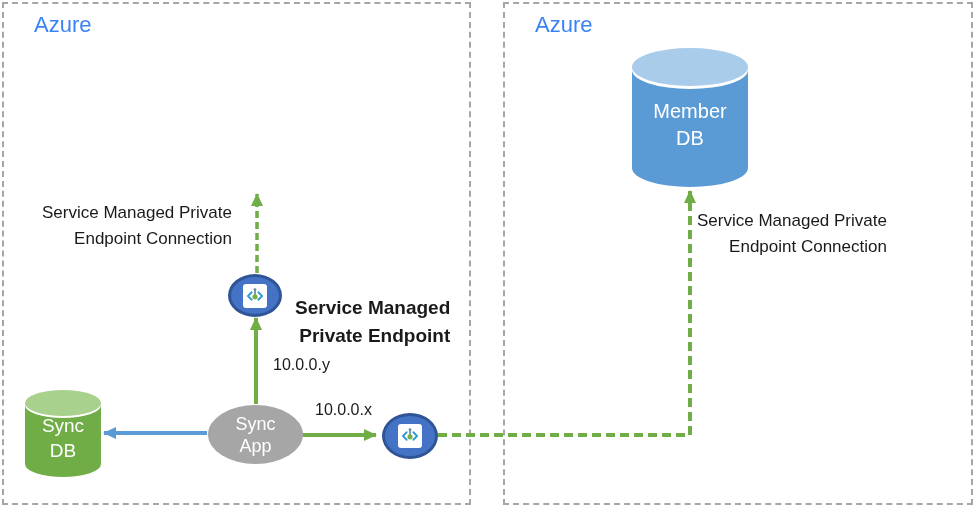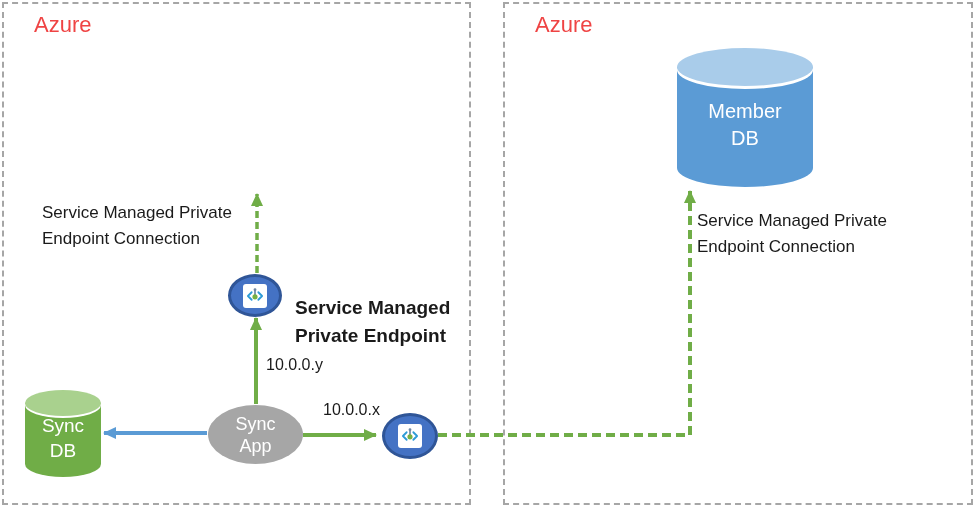--- a/index.html
+++ b/index.html
@@ -11,21 +11,21 @@
   }
   
   .region {
     position:absolute; border:2px dashed #a6a6a6; box-sizing:border-box;
     background:transparent; z-index:0;
   }
   .region.left  { left:2px;   top:2px; width:469px; height:503px; }
   .region.right { left:503px; top:2px; width:470px; height:503px; }
   .region-title {
     position:absolute; left:30px; top:8px;
-    font-size:22px; color:#ef4444;
+    font-size:22px; color:#3b82f6;
   }
 
   
   svg.arrows { position:absolute; left:0; top:0; z-index:1; }
 
   
   .cylinder { position:absolute; z-index:2; }
   .cyl-body  { position:absolute; left:0; right:0; bottom:0; }
   .cyl-white { position:absolute; left:0; right:0; border-radius:50%; background:#ffffff; }
   .cyl-top   { position:absolute; left:0; right:0; top:0; border-radius:50%; }
@@ -38,21 +38,21 @@
   .cyl-blue  .cyl-top  { background:#a9ccea; }
   .cyl-green .cyl-body { background:#70ad47; }
   .cyl-green .cyl-top  { background:#a9d18e; }
 
   .cyl-hub    { left:197px; top:48px;  width:115px; height:142px; }
   .cyl-hub    .cyl-body  { top:19px; border-radius:0 0 50% 50% / 0 0 19px 19px; }
   .cyl-hub    .cyl-white { top:3px; height:38px; }
   .cyl-hub    .cyl-top   { height:38px; }
   .cyl-hub    .cyl-label { font-size:21px; padding-top:12px; }
 
-  .cyl-member { left:632px; top:48px;  width:136px; height:139px;margin-left:45px; }
+  .cyl-member { left:632px; top:48px;  width:116px; height:139px; }
   .cyl-member .cyl-body  { top:19px; border-radius:0 0 50% 50% / 0 0 19px 19px; }
   .cyl-member .cyl-white { top:3px; height:38px; }
   .cyl-member .cyl-top   { height:38px; }
   .cyl-member .cyl-label { font-size:20px; line-height:27px; padding-top:14px; }
 
   .cyl-sync   { left:25px;  top:390px; width:76px;  height:87px; }
   .cyl-sync   .cyl-body  { top:13px; border-radius:0 0 50% 50% / 0 0 13px 13px; }
   .cyl-sync   .cyl-white { top:2px; height:26px; }
   .cyl-sync   .cyl-top   { height:26px; }
   .cyl-sync   .cyl-label { font-size:19px; line-height:25px; padding-top:8px; }
@@ -73,27 +73,27 @@
   }
   .ep-hub    { left:228px; top:274px; width:54px; height:43px; }
   .ep-member { left:382px; top:413px; width:56px; height:46px; }
   .ep-icon {
     width:24px; height:24px; background:#ffffff; border-radius:3px;
     display:flex; align-items:center; justify-content:center;
   }
   .ep-icon svg { display:block; }
 
   
-  .note { position:absolute; z-index:3; font-size:17px; line-height:26px; color:#1a1a1a; }
+  .note { position:absolute; z-index:3; font-size:17px; line-height:26px; color:#1a1a1a;text-align:right; }
   .note-left-conn  { left:42px;  top:200px; }
   .note-right-conn { left:697px; top:208px; }
   .note-ep-title   { left:295px; top:294px; font-weight:bold; font-size:19px; line-height:28px; }
   .note-ip         { font-size:16px; line-height:20px; }
-  .note-ip-y       { left:266px; top:355px; }
-  .note-ip-x       { left:315px; top:400px;margin-left:8px; }
+  .note-ip-y       { left:273px; top:355px; }
+  .note-ip-x       { left:315px; top:400px; }
   .note span { display:block; }
 </style>
 </head>
 <body>
 
 <div class="canvas">
 
   <div class="region left">
     <div class="region-title">Azure</div>
   </div>

